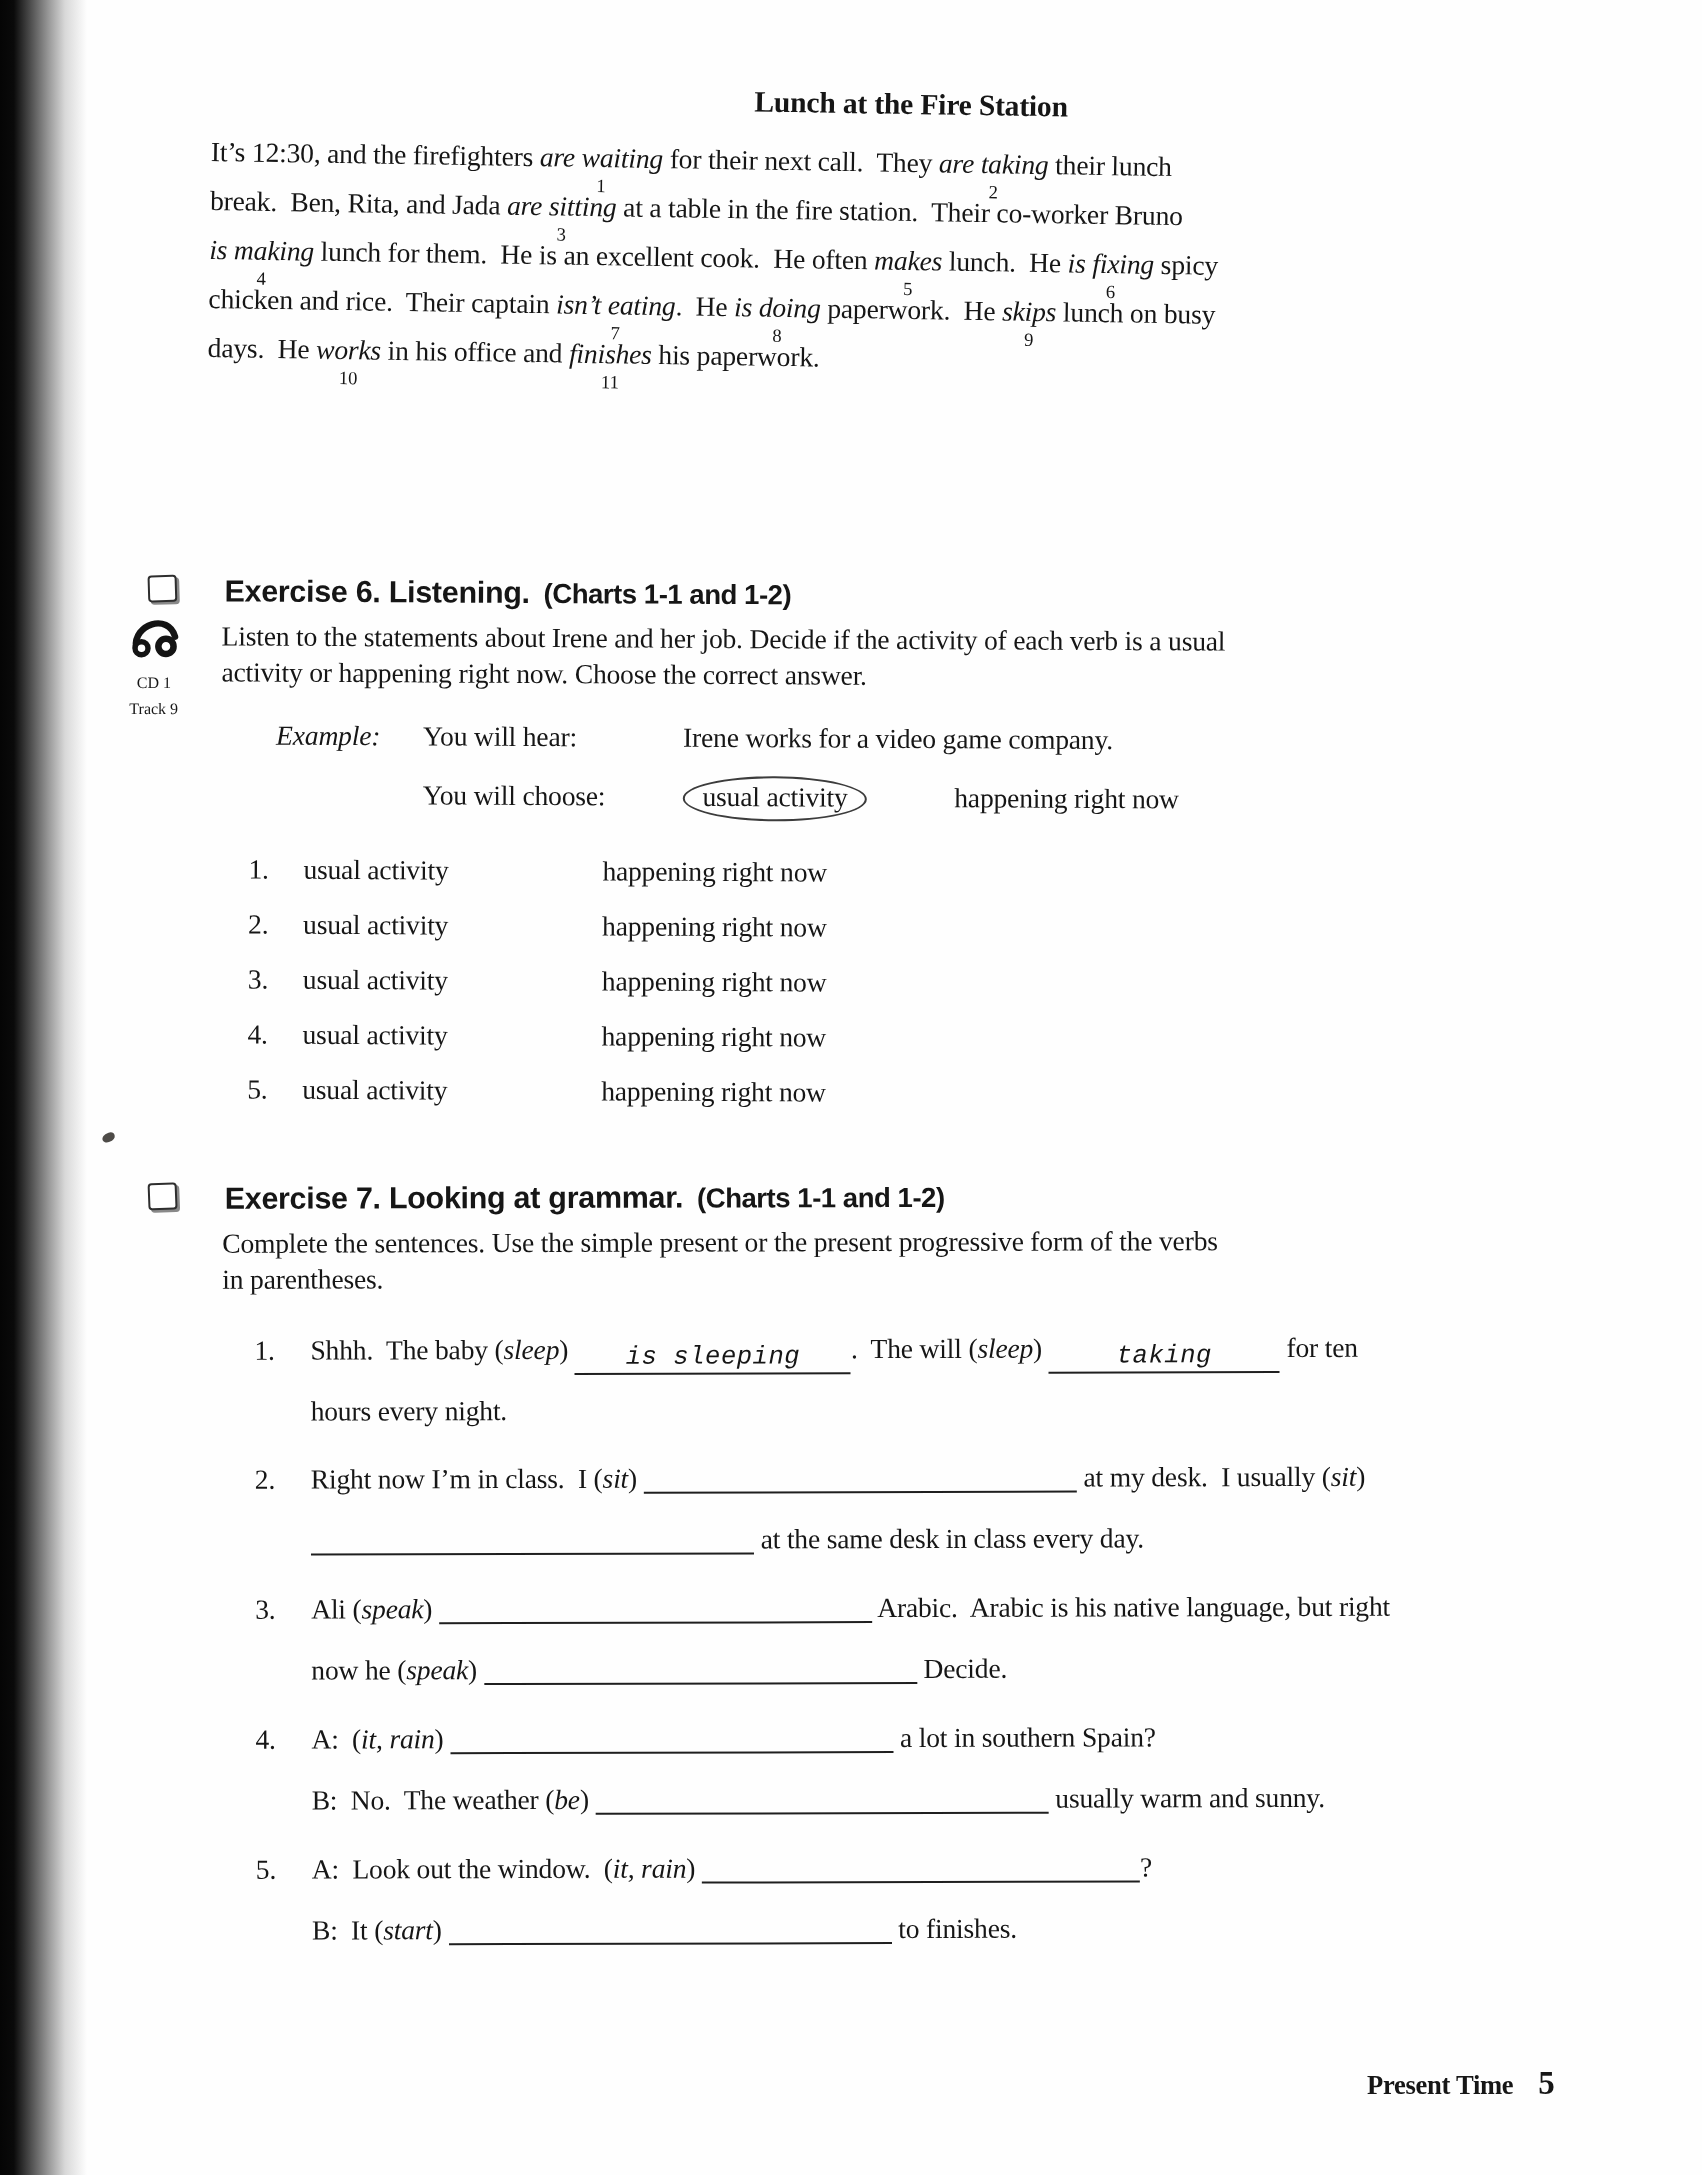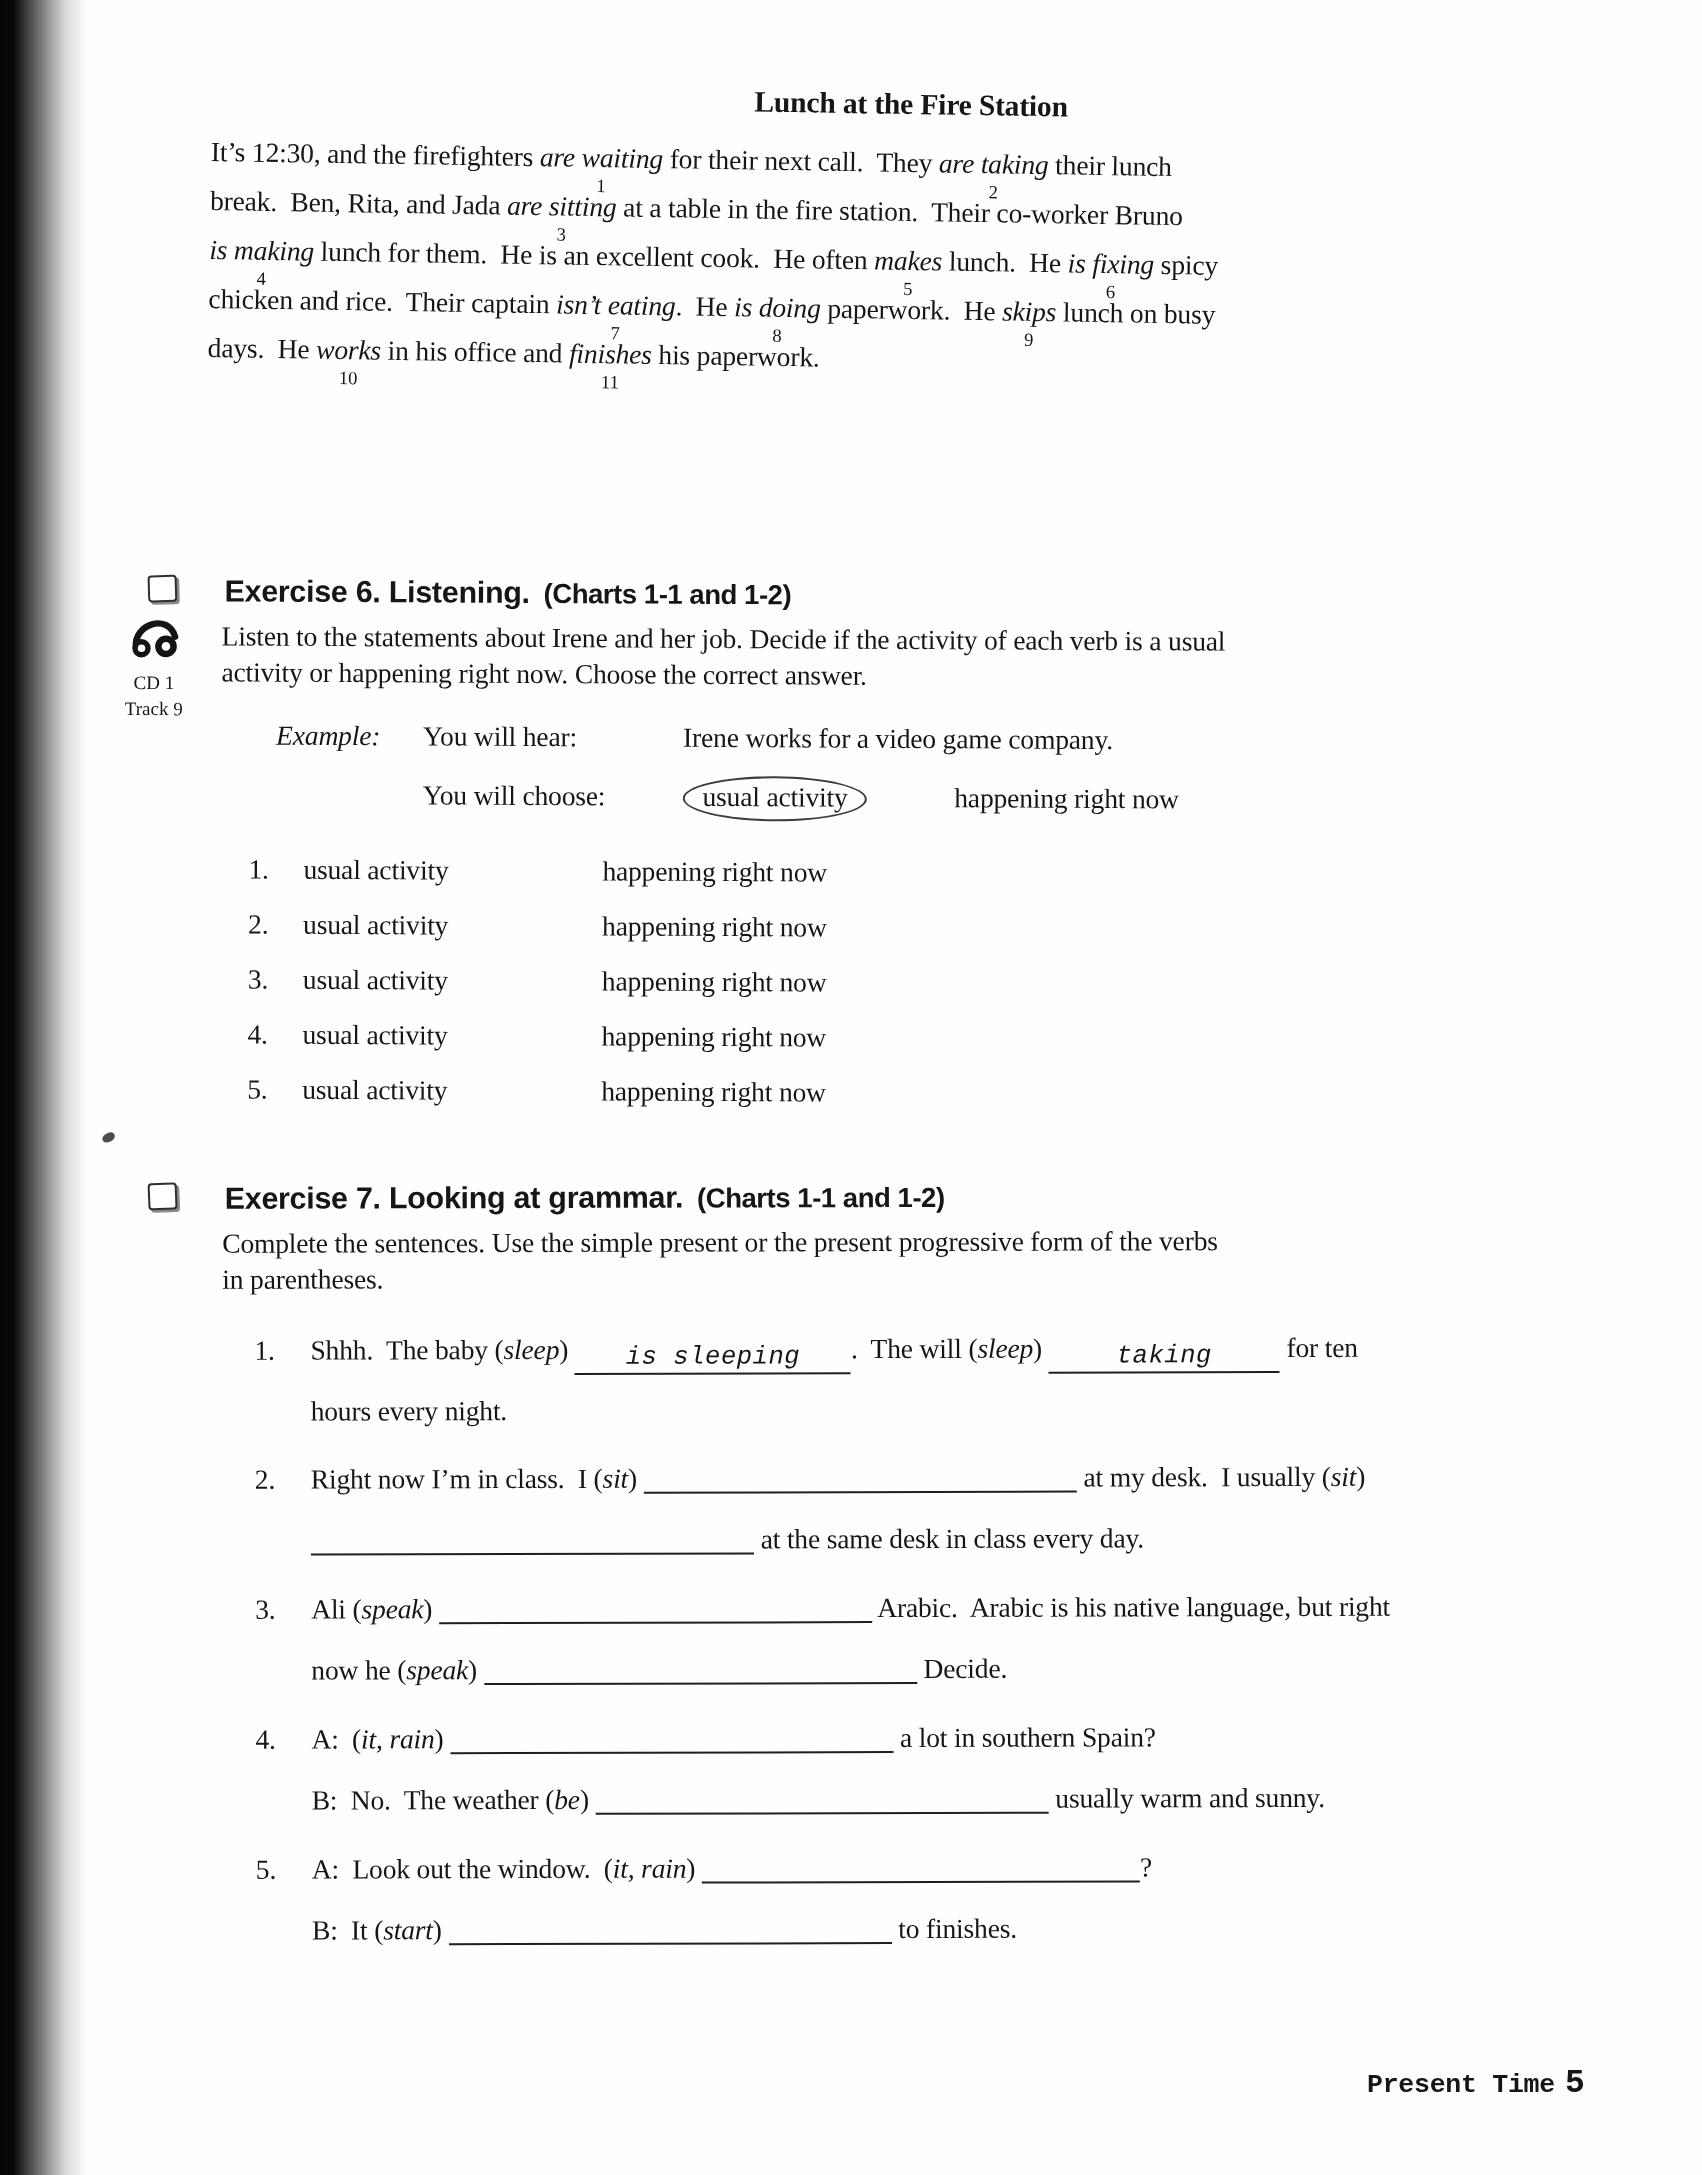--- a/index.html
+++ b/index.html
@@ -32,21 +32,21 @@
     width:24.6px;height:22.7px;margin-top:5.9px;margin-right:48px;flex:0 0 auto;
     border:2.5px solid #2e2e2e;border-radius:3.9px;background:#fff;
     box-shadow:2.5px 2.5px 0 rgba(40,40,40,.55);transform:rotate(-2deg);
   }
   .ex-title{font-family:"Liberation Sans",sans-serif;font-weight:bold;font-size:30.5px;letter-spacing:-0.3px;}
   .ex-charts{font-family:"Liberation Sans",sans-serif;font-size:27.6px;letter-spacing:-0.5px;margin-left:13.8px;}
   .ex-instr{margin:7.9px 0 0 74px;line-height:36px;}
 
   
   .cd-block{position:absolute;left:-41px;top:41px;width:95px;text-align:center;}
-  .cd-label{font-size:19px;letter-spacing:0;line-height:25.6px;}
+  .cd-label{font-size:16px;letter-spacing:0;line-height:25.6px;}
   .ex-example{margin:29.6px 0 0 81px;}
   .exm-row{height:54px;display:flex;align-items:baseline;}
   .exm-label{display:inline-block;width:147px;font-style:italic;flex:0 0 auto;margin-left:48px;}
   .exm-sub{display:inline-block;width:260px;flex:0 0 auto;}
   .circle{display:inline-block;border:2.2px solid #3c3c3c;border-radius:50%;padding:3px 17.7px 5.9px;}
   .exm-choice2{margin-left:87px;}
   .ex6-items{margin:25.6px 0 0 102px;}
   .ex6-row{display:flex;align-items:baseline;height:55px;}
   .ex6-num{width:55px;flex:0 0 auto;}
   .ex6-opt1{width:299px;flex:0 0 auto;}
@@ -58,21 +58,21 @@
   .ex7-body{flex:1;}
   .ex7-line{white-space:pre-wrap;line-height:61px;}
   .cue em{font-style:italic;}
   .blank{
     display:inline-block;border-bottom:2.5px solid #1f1f1f;height:33px;
     vertical-align:-5.9px;text-align:center;line-height:29.6px;
   }
   .ans{font-family:Liberation Mono, monospace;font-style:italic;font-size:25.6px;letter-spacing:0.5px;}
 
   
-  .footer{position:absolute;top:2065px;left:1367px;display:flex;align-items:baseline;gap:10px;font-family:Liberation Mono, monospace;font-weight:bold;}
+  .footer{position:absolute;top:2065px;left:1367px;display:flex;align-items:baseline;gap:25px;font-family:Liberation Serif, serif;font-weight:bold;}
   .footer .label{font-size:26.6px;letter-spacing:-0.3px;}
   .footer .pagenum{font-size:33px;}
 
   svg .ink{fill:#141414;} svg .stroke{stroke:#141414;}
 </style>
 </head>
 <body>
 
 <div class="binding"></div>
 <div class="speck"></div>

